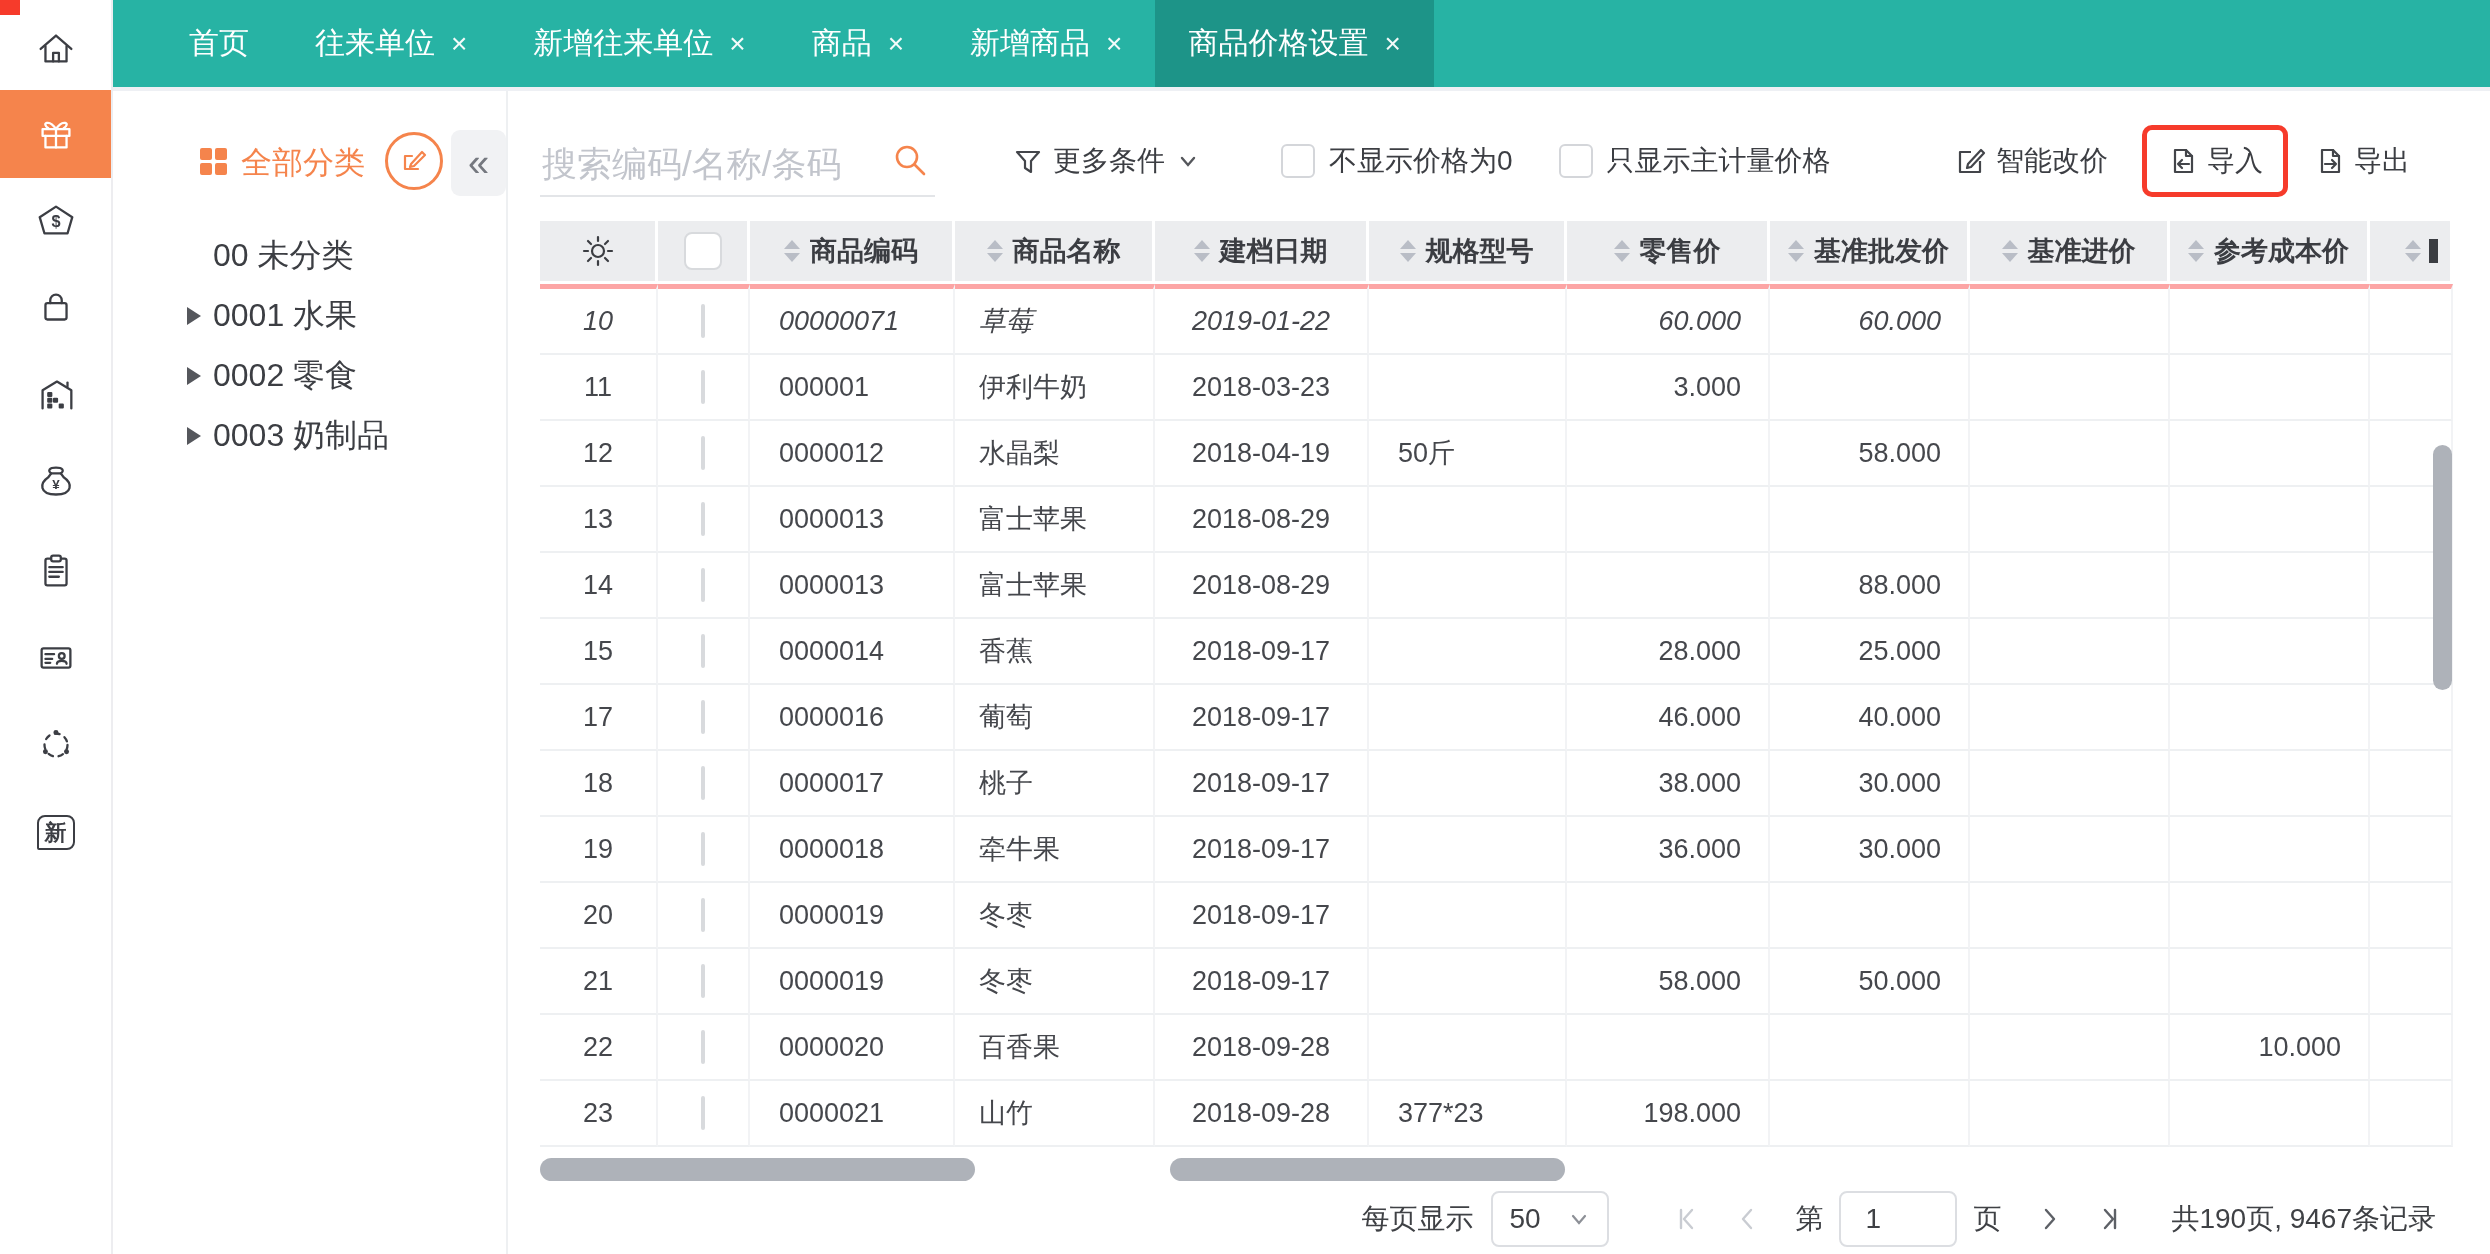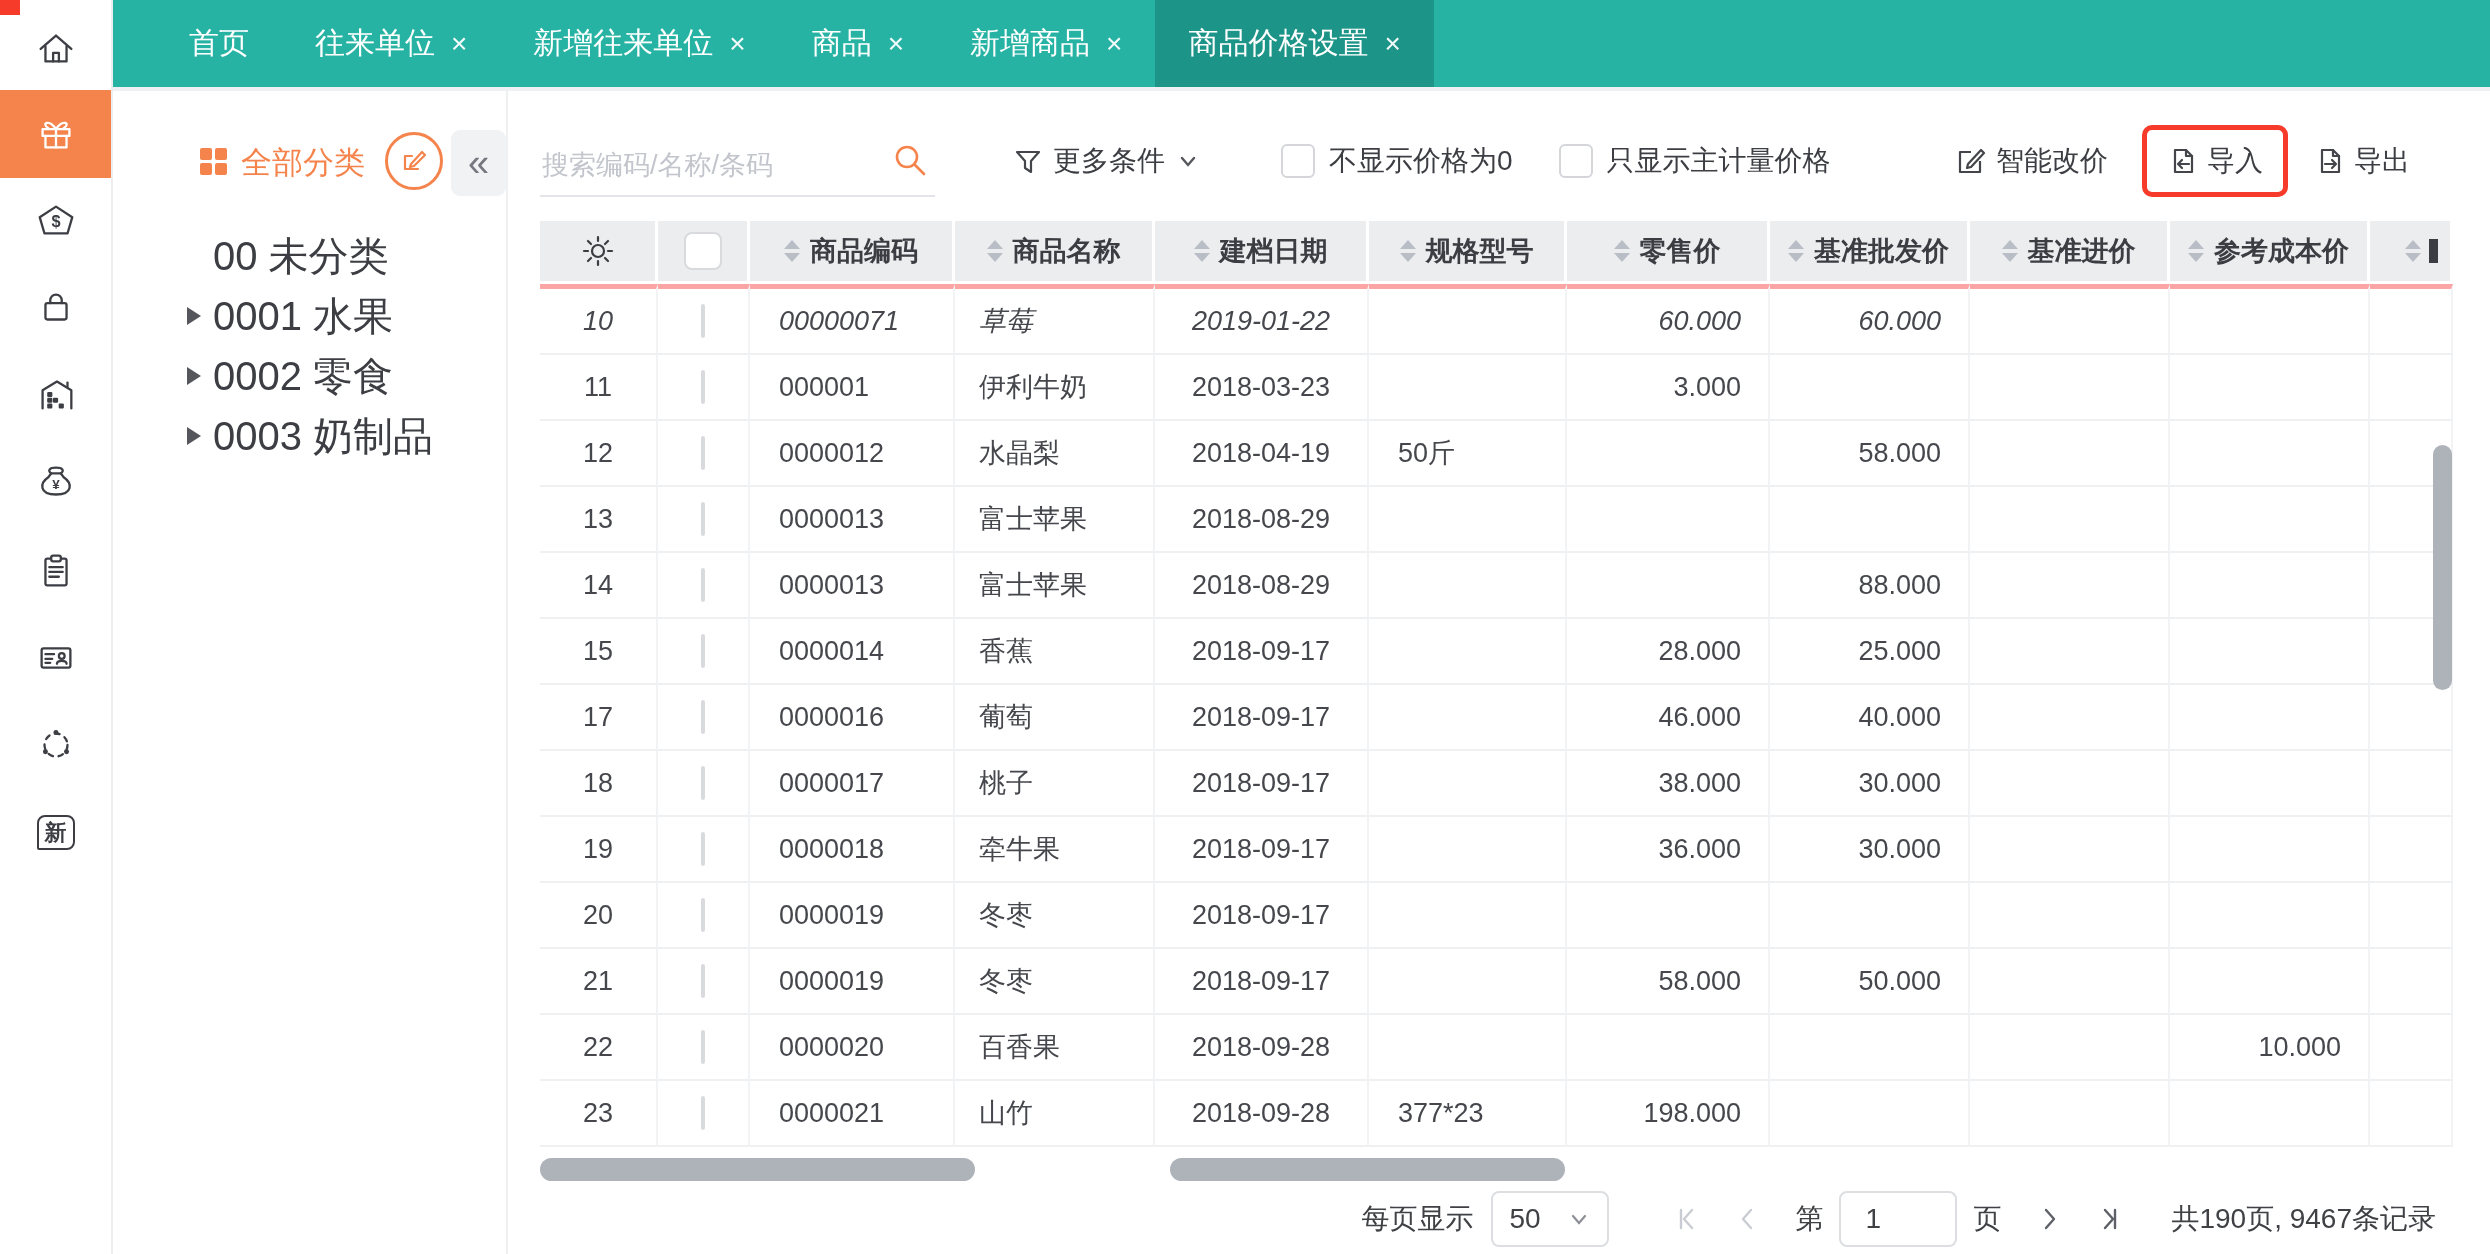--- a/index.html
+++ b/index.html
@@ -31,32 +31,32 @@
   .cat-header{position:absolute;left:0;top:39px;right:0;height:64px;}
   .grid-icon{position:absolute;left:87px;top:18px;width:27px;height:27px;display:grid;
              grid-template-columns:12px 12px;grid-template-rows:12px 12px;gap:3px;}
   .grid-icon i{background:var(--orange);border-radius:2px;}
   .cat-title{position:absolute;left:128px;top:12px;font-size:31px;color:var(--orange);}
   .edit-circle{position:absolute;left:272px;top:2px;width:52px;height:52px;border:3px solid var(--orange);
                border-radius:50%;display:flex;align-items:center;justify-content:center;}
   .collapse-btn{position:absolute;right:0;top:0;width:55px;height:66px;background:#f1f2f4;
                 border:none;border-radius:9px;color:#75787f;font-size:38px;line-height:60px;cursor:pointer;}
   .cat-tree{list-style:none;margin:0;padding:0;position:absolute;top:135px;left:0;right:0;}
-  .cat-item{position:relative;height:60px;display:flex;align-items:center;font-size:40px;color:#3c3e43;
+  .cat-item{position:relative;height:60px;display:flex;align-items:center;font-size:32px;color:#3c3e43;
             padding-left:100px;cursor:pointer;}
   .tri{position:absolute;left:74px;width:0;height:0;border-left:14px solid #55575c;
        border-top:9px solid transparent;border-bottom:9px solid transparent;}
 
   
   .content{position:absolute;left:508px;top:91px;right:0;bottom:0;background:#fff;}
 
   
   .toolbar{position:absolute;left:32px;right:80px;top:30px;height:80px;display:flex;align-items:center;}
   .search{position:relative;width:395px;height:70px;border-bottom:2px solid #e3e5e8;flex:none;}
-  .search input{border:none;outline:none;width:340px;font-size:27px;color:#3f4145;margin-top:24px;
+  .search input{border:none;outline:none;width:340px;font-size:35px;color:#3f4145;margin-top:18px;
                 font-family:inherit;background:transparent;}
   .search input::placeholder{color:#c2c5cc;}
   .search svg{position:absolute;right:6px;top:16px;}
   .more{display:flex;align-items:center;margin-left:78px;font-size:28px;color:#3c3e43;cursor:pointer;flex:none;}
   .more svg{margin-right:10px;}
   .chk{display:flex;align-items:center;font-size:28px;color:#3c3e43;cursor:pointer;flex:none;}
   .chk .box{width:30px;height:30px;border:2px solid #d4d6da;border-radius:6px;background:#fff;margin-right:14px;flex:none;}
   .chk1{margin-left:70px;} .chk2{margin-left:46px;}
   .actions{margin-left:auto;display:flex;align-items:center;}
   .act{display:flex;align-items:center;font-size:28px;color:#3c3e43;cursor:pointer;background:none;border:none;

